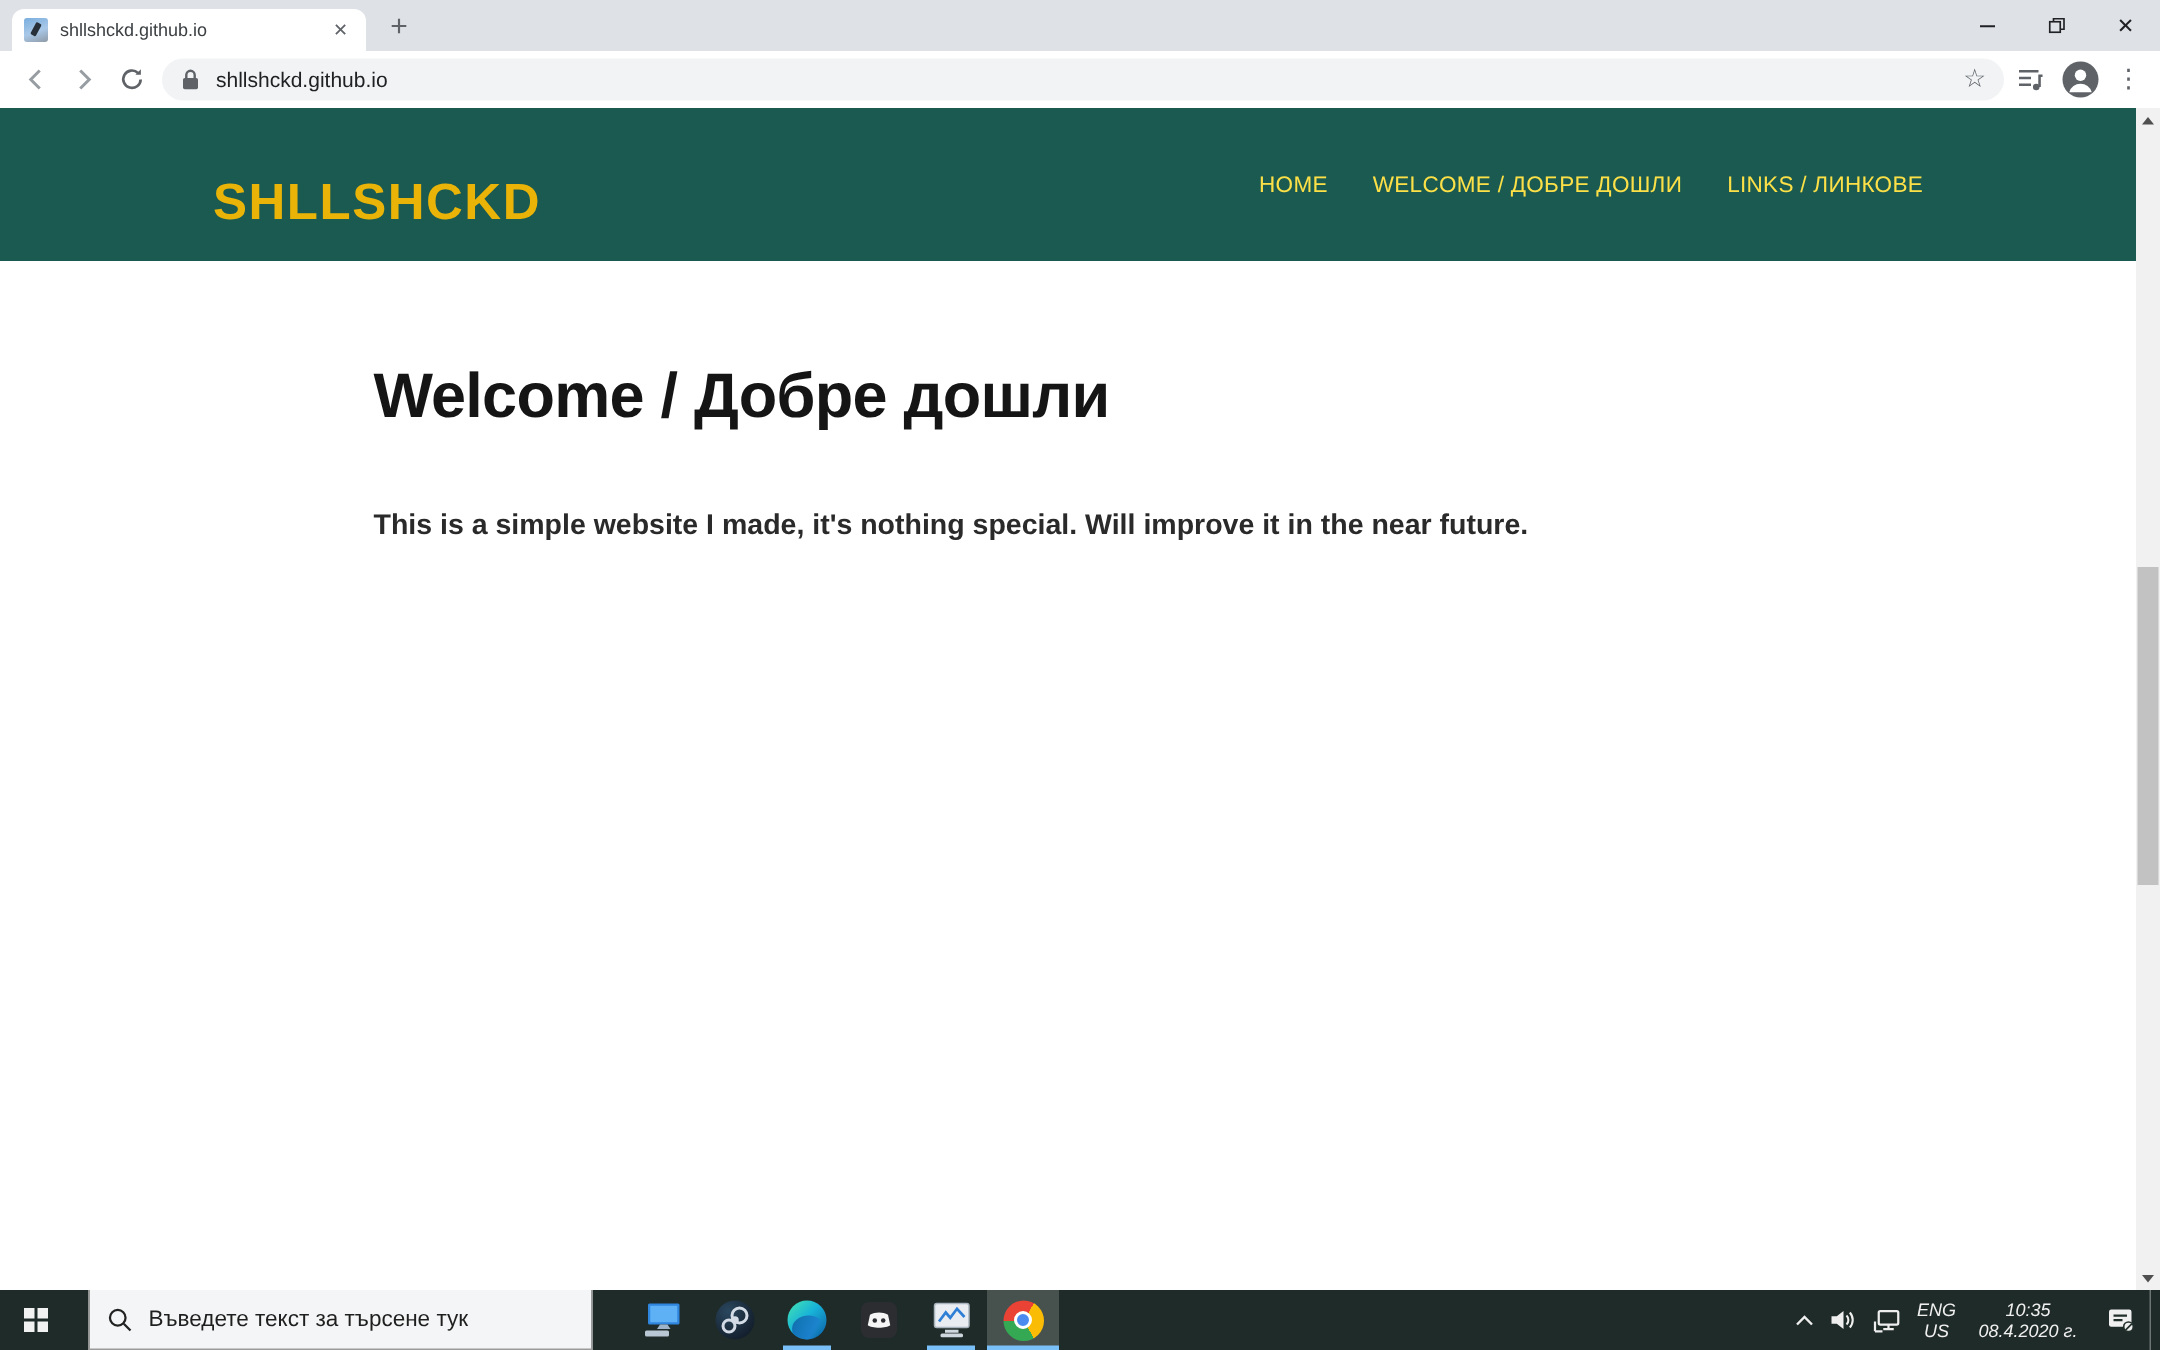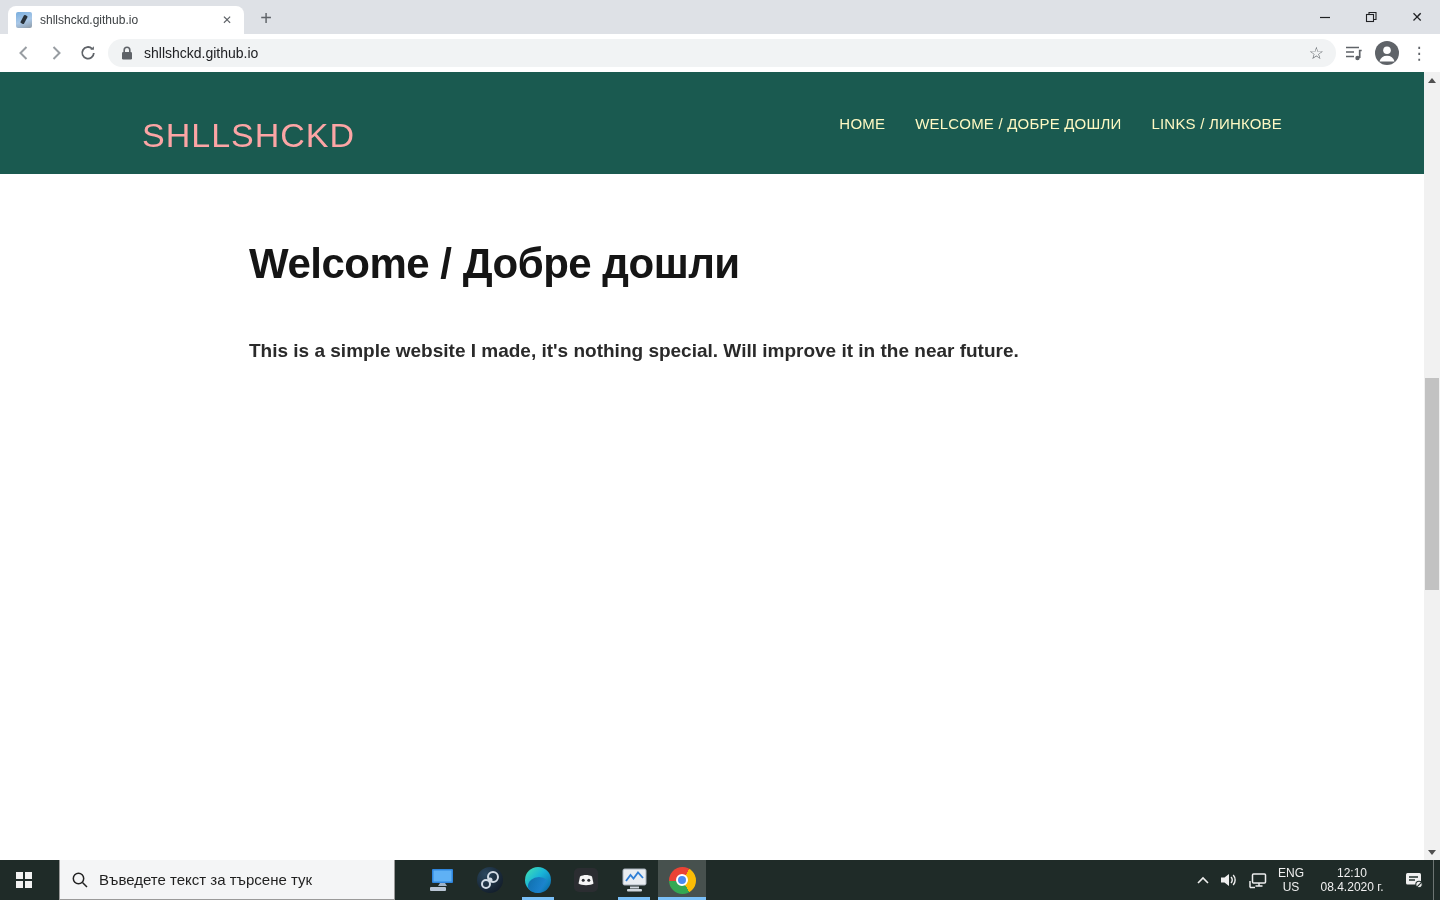--- a/index.html
+++ b/index.html
@@ -33,23 +33,23 @@
   .star-glyph { font-size:17px; color:#5f6368; }
   .toolbar-right { display:flex; align-items:center; gap:10px; padding-right:4px; }
   .kebab-glyph { font-size:17px; color:#5f6368; width:18px; text-align:center; }
 
   
   .viewport { height:788px; display:flex; background:#fff; position:relative; }
   .page { width:1424px; }
 
   .site-header { height:102px; display:flex; align-items:center; }
   .header-inner { width:1140px; margin:0 auto; display:flex; align-items:center; justify-content:space-between; }
-  .brand { color:#fca5a5; font-size:34px; font-weight:normal; letter-spacing:1px;margin-top:24px; }
+  .brand { color:#eab308; font-size:34px; font-weight:bold; letter-spacing:1px;margin-top:24px; }
   .site-nav { display:flex; gap:30px; }
-  .site-nav a { color:#fef9c3; text-decoration:none; font-size:15px; letter-spacing:.2px; }
+  .site-nav a { color:#fde047; text-decoration:none; font-size:15px; letter-spacing:.2px; }
 
   .main-content { width:926px; margin:0 auto; padding-top:66px; }
   .main-content h1 { font-size:42px; font-weight:bold; color:#151515; margin-bottom:50px; letter-spacing:-.5px; }
   .main-content p { font-size:19px; color:#2a2a2a; margin-bottom:37px; line-height:26px;font-weight:bold; }
 
   
   .scrollbar { width:16px; background:#f1f1f1; position:relative; }
   .sb-arrow { position:absolute; left:0; width:16px; height:16px; display:flex; align-items:center; justify-content:center; }
   .sb-up { top:0; } .sb-down { bottom:0; }
   .tri-up { width:0; height:0; border-left:4px solid transparent; border-right:4px solid transparent; border-bottom:5px solid #505050; }
@@ -77,21 +77,21 @@
   .icon-chrome .cc { width:12px; height:12px; border-radius:50%; background:#4b8bf0; border:2.5px solid #fff; }
   .icon-edge { width:26px; height:26px; border-radius:50%;
     background:linear-gradient(135deg,#45e6b0 0%,#18b3d8 45%,#0b5ba6 100%); position:relative; overflow:hidden; }
   .icon-edge::after { content:""; position:absolute; left:3px; top:10px; width:22px; height:18px; border-radius:50%;
     background:linear-gradient(120deg,#0a4f98 0%,#1e7fd0 60%, transparent 75%); opacity:.75; }
   .icon-steam { width:26px; height:26px; border-radius:50%; background:radial-gradient(circle at 32% 28%,#2a475e,#14202e 75%); position:relative; }
   .icon-steam::before { content:""; position:absolute; right:4px; top:4px; width:8px; height:8px; border:2px solid #d3dce6; border-radius:50%; }
   .icon-steam::after { content:""; position:absolute; left:4px; bottom:4px; width:6px; height:6px; border:2px solid #d3dce6; border-radius:50%;
     box-shadow:4px -4px 0 -2.5px #d3dce6; }
 
-  .tray { margin-left:auto; display:flex; align-items:center; padding-right:2px; }
+  .tray { margin-left:auto; display:flex; align-items:center; padding-right:2px;font-style:italic; }
   .tray-item { display:flex; align-items:center; justify-content:center; height:40px; }
   .tray-chevron { width:24px; } .tray-vol { width:28px; } .tray-net { width:30px; }
   .tray-lang { width:36px; flex-direction:column; font-size:12px; line-height:14px; }
   .tray-clock { width:86px; flex-direction:column; font-size:12px; line-height:14px; text-align:center; }
   .tray-notif { width:38px; }
   .show-desktop { width:5px; border-left:1px solid rgba(255,255,255,.35); height:40px; }
 </style>
 </head>
 <body>
 
@@ -263,21 +263,21 @@
       <svg width="20" height="17" viewBox="0 0 20 17" fill="none" stroke="#eee" stroke-width="1.5">
         <rect x="4.5" y="2" width="13" height="9" rx="1"></rect>
         <path d="M11 11v3M7.5 14h7M2 15.5h5M2 15.5V9"></path>
       </svg>
     </div>
     <div class="tray-item tray-lang">
       <span>ENG</span>
       <span>US</span>
     </div>
     <div class="tray-item tray-clock">
-      <span>12:10</span>
+      <span>10:35</span>
       <span>08.4.2020 г.</span>
     </div>
     <div class="tray-item tray-notif">
       <svg width="22" height="20" viewBox="0 0 22 20">
         <rect x="3" y="3" width="15" height="11.5" rx="1.5" fill="#f0f0f0"></rect>
         <path d="M6 7h9M6 10h6" stroke="#22302c" stroke-width="1.5"></path>
         <circle cx="16" cy="14.5" r="3.2" fill="#f0f0f0" stroke="#22302c" stroke-width="1.1"></circle>
         <path d="M14 16.8l4.2-4.2" stroke="#22302c" stroke-width="1.1"></path>
       </svg>
     </div>

